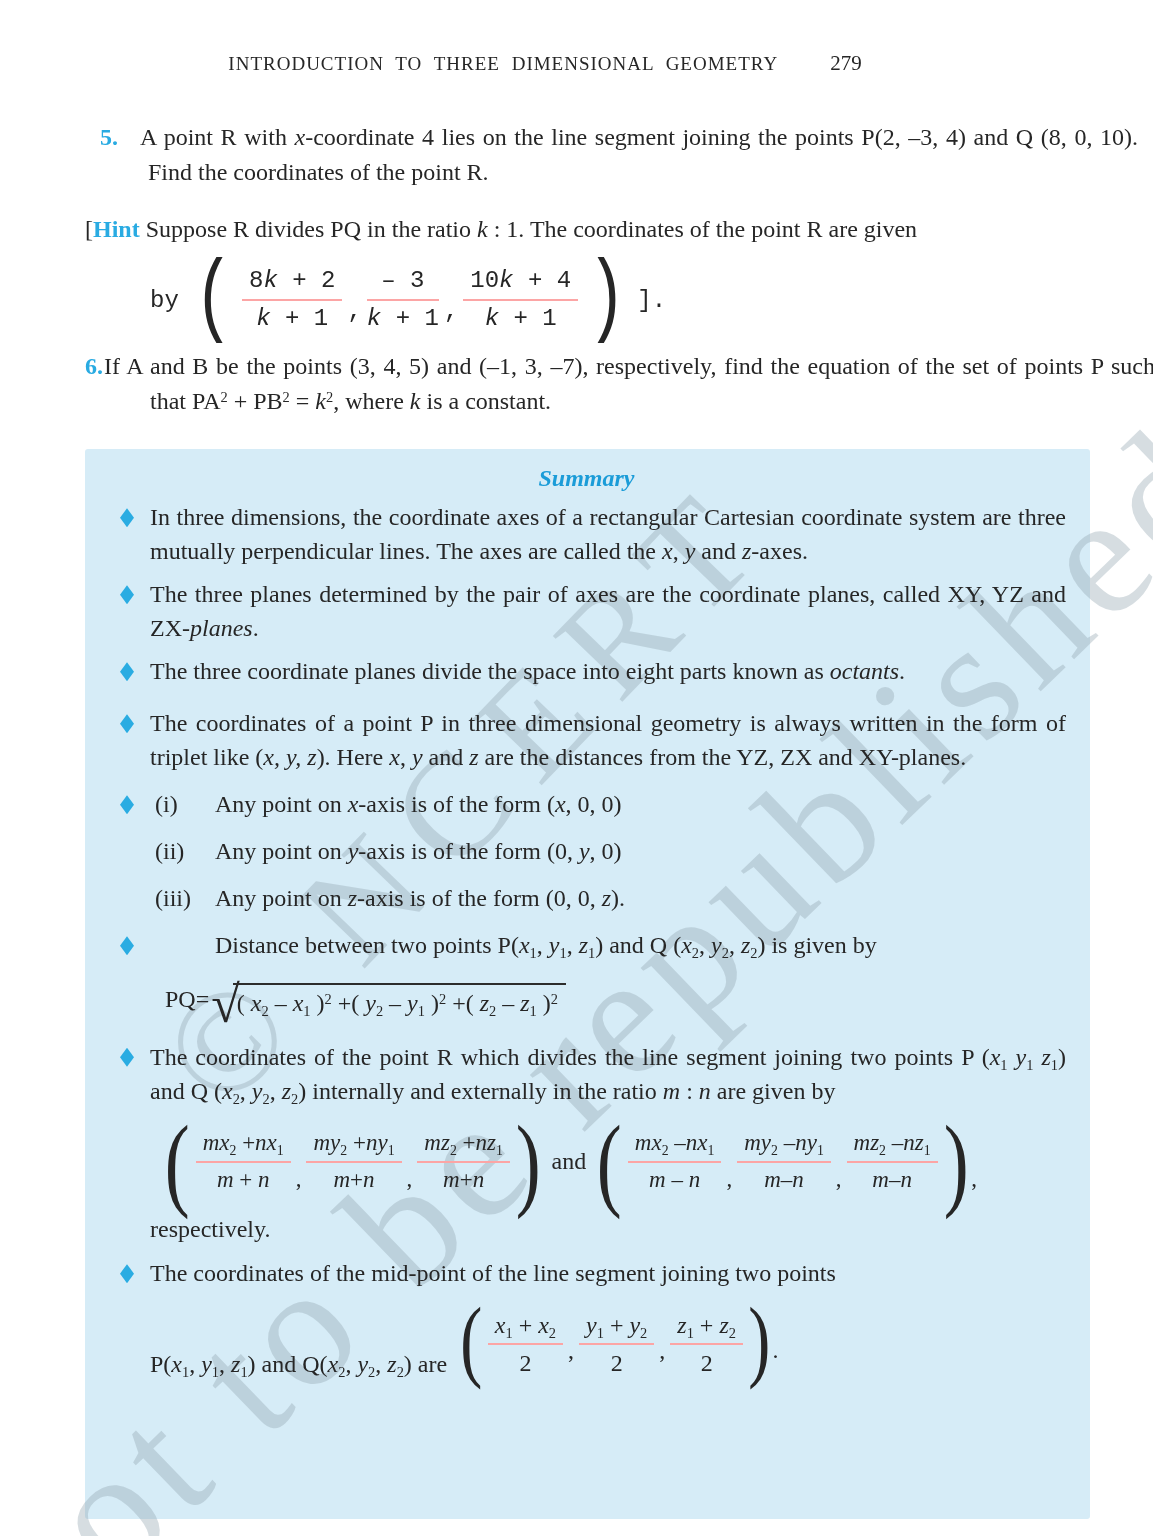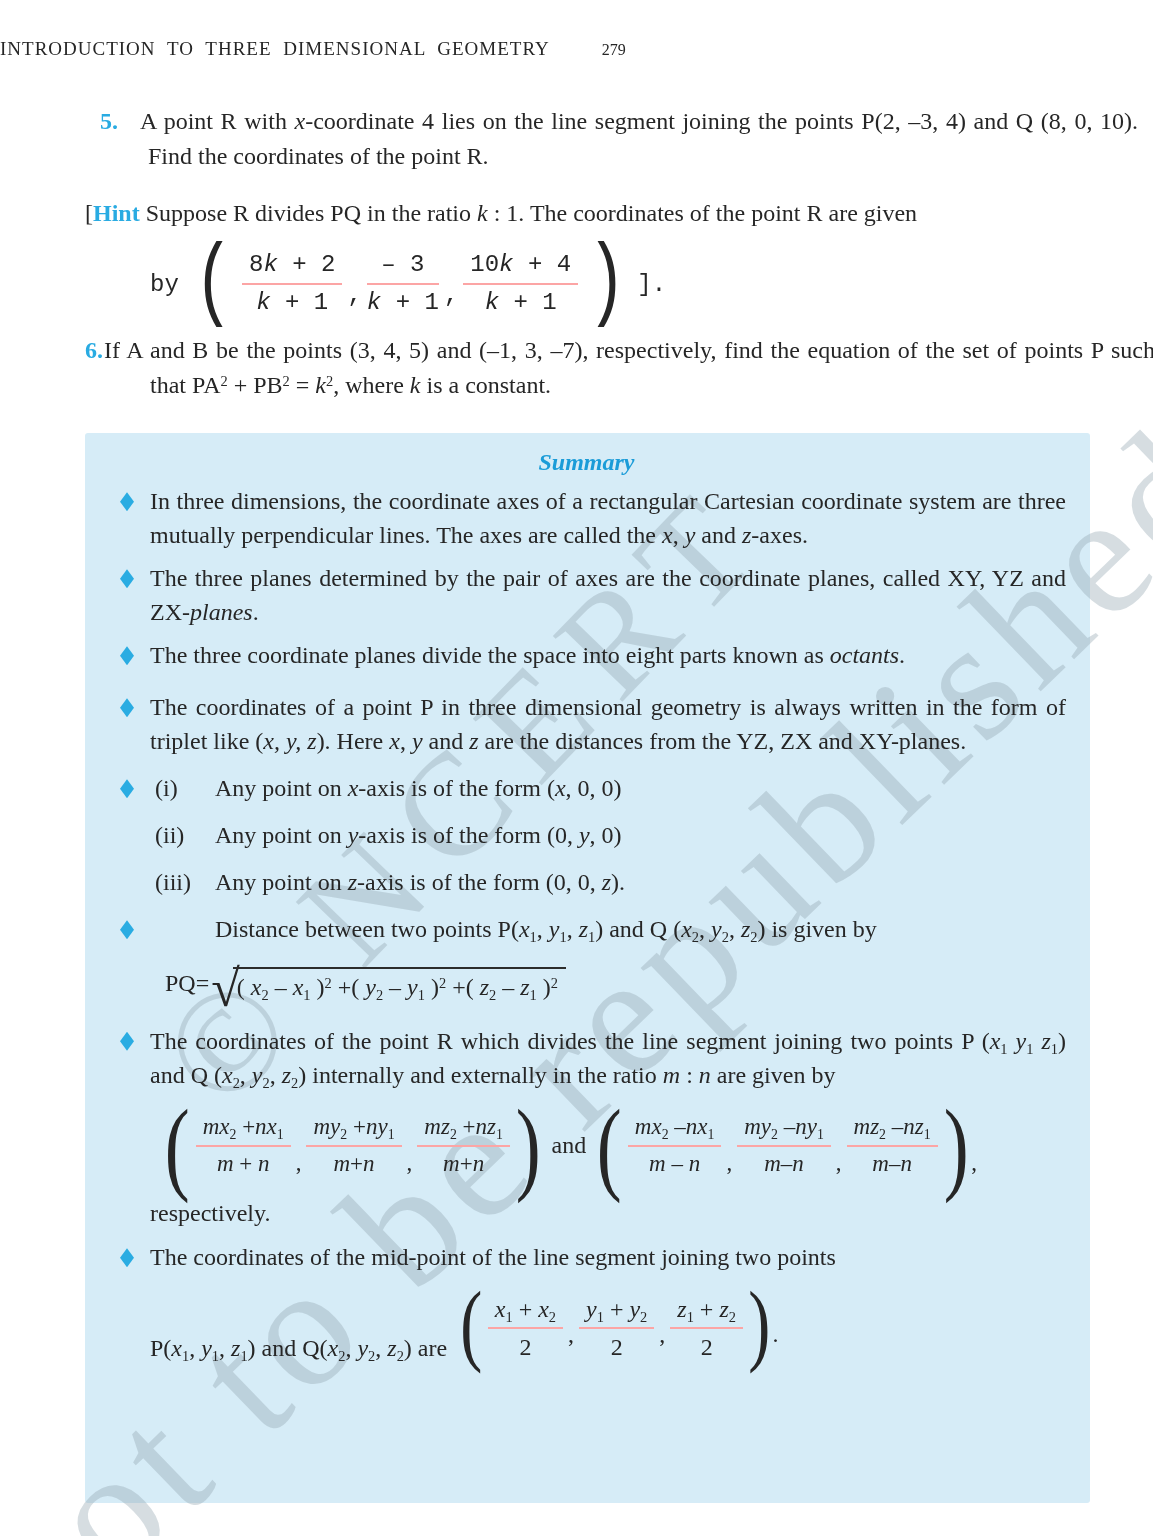--- a/index.html
+++ b/index.html
@@ -9,24 +9,24 @@
 
   
   .watermark{position:absolute;inset:0;z-index:1;pointer-events:none;overflow:hidden;
              color:rgba(148,165,176,0.38);}
   .wm{position:absolute;white-space:nowrap;transform-origin:0 50%;line-height:1;}
   .wm1{left:188px;top:1008px;font-size:146px;letter-spacing:26px;transform:rotate(-46deg);}
   .wm2{left:6px;top:1524px;font-size:172px;letter-spacing:10px;transform:rotate(-44deg);}
   .lift{position:relative;z-index:2;}
 
   
-  .hdr{display:flex;justify-content:flex-start;align-items:baseline;
-       padding:38px 63px 0 0;gap:52px;}
+  .hdr{display:flex;justify-content:center;align-items:baseline;
+       padding:51px 63px 0 0;gap:52px;}
   .hdr-title{font-size:19px;letter-spacing:1px;word-spacing:6px;}
-  .hdr-page{font-size:16px;}
+  .hdr-page{font-size:21px;}
 
   
   .prose{font-size:24px;line-height:35px;text-align:justify;}
   .pnum{font-weight:bold;color:#29abe2;}
   .problem5{margin:44px 0 0 100px;width:990px;padding-left:48px;text-indent:-48px;}
   .problem5 .pnum{margin-right:22px;}
   .hint-line{margin:22px 0 0 85px;width:1005px;}
   .hint-label{font-weight:bold;color:#29abe2;}
   .problem6{margin:10px 0 0 85px;width:1005px;padding-left:65px;text-indent:-65px;}
   .problem6 .pnum{margin-right:1px;}

